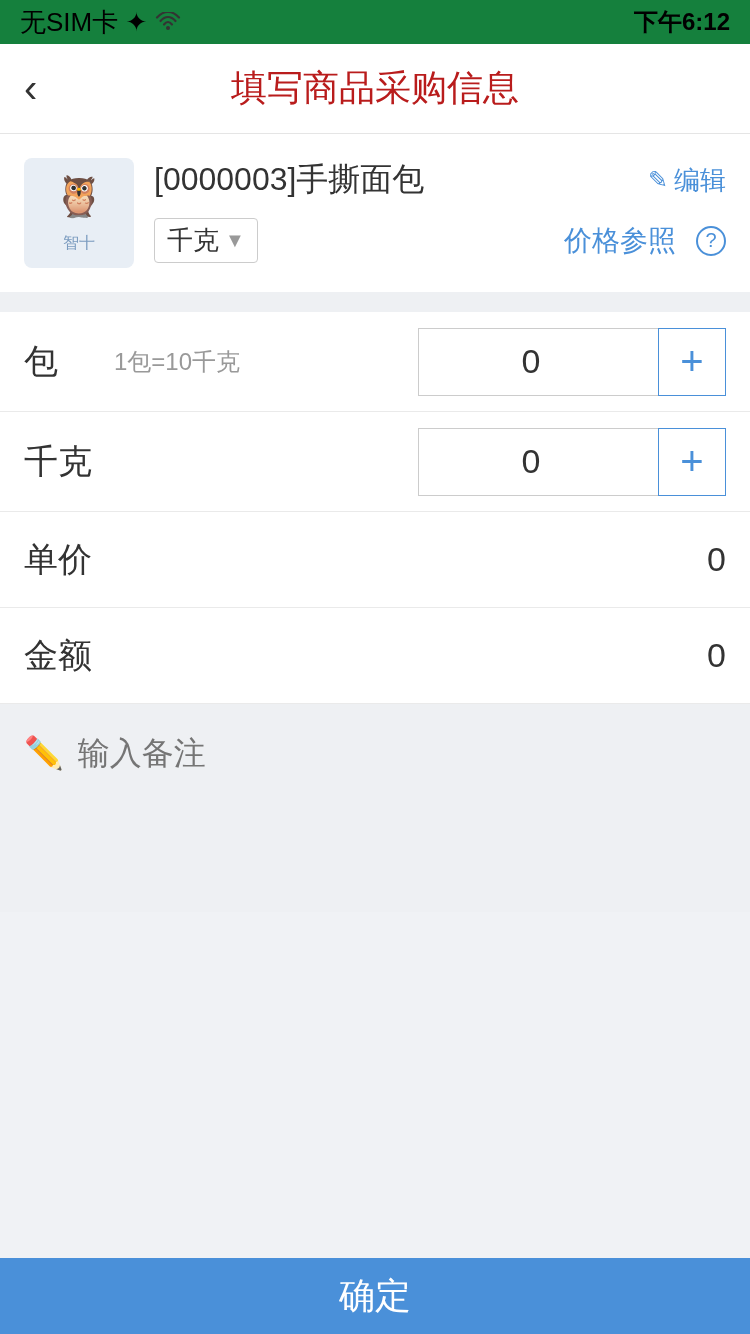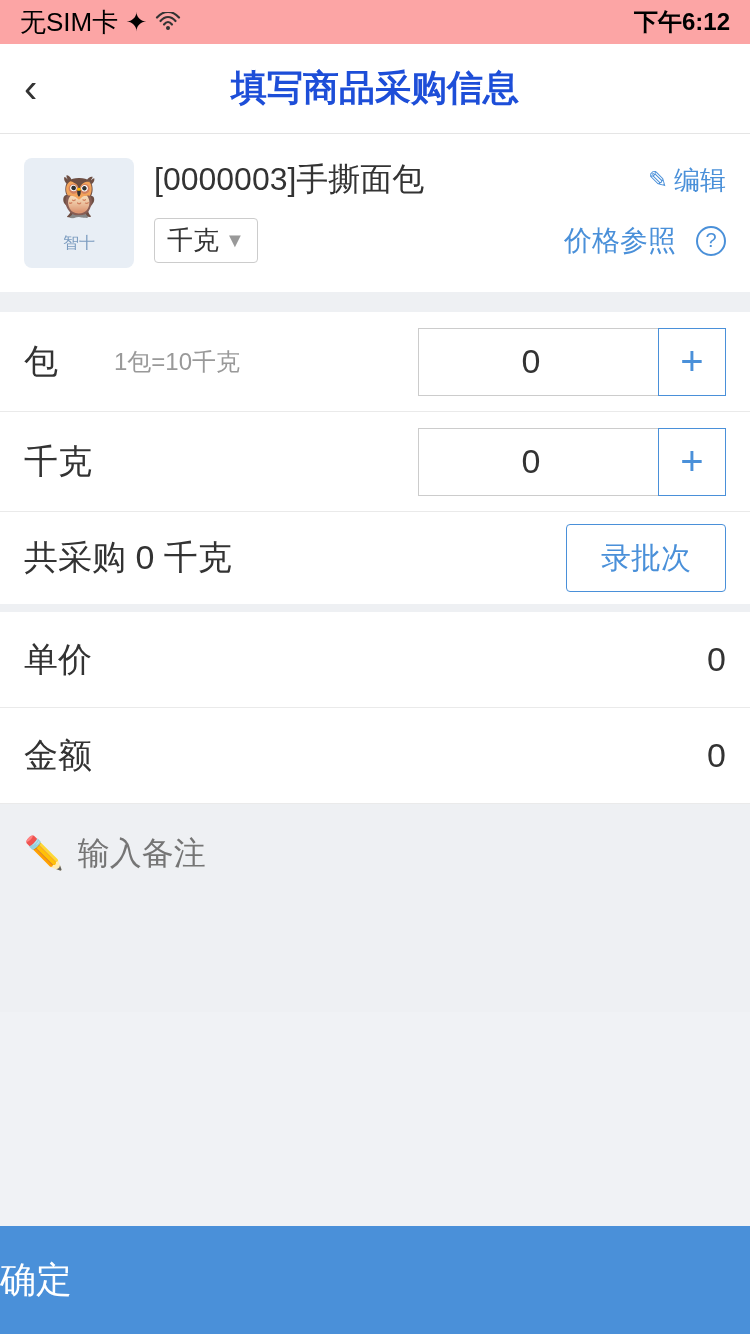--- a/index.html
+++ b/index.html
@@ -10,21 +10,21 @@
       font-family: -apple-system, "PingFang SC", "Helvetica Neue", Arial, sans-serif;
       background: #f0f2f5;
       font-size: 32px;
       color: #333;
     }
 
     
     .status-bar {
       width: 100%;
       height: 44px;
-      background: #fca5a5;
+      background: #15803d;
       display: flex;
       align-items: center;
       justify-content: space-between;
       padding: 0 20px;
       font-size: 26px;
       color: #000;
     }
     .status-left { display: flex; align-items: center; gap: 8px; }
     .status-center { font-weight: 600; font-size: 24px; }
     .status-right { display: flex; align-items: center; gap: 8px; font-size: 24px; }
@@ -55,22 +55,22 @@
     }
     .nav-back {
       position: absolute;
       left: 24px;
       font-size: 40px;
       color: #333;
       cursor: pointer;
     }
     .nav-title {
       font-size: 36px;
-      font-weight: 700;
-      color: #1d4ed8;
+      font-weight: 400;
+      color: #b91c1c;
     }
 
     
     .product-card {
       background: #fff;
       padding: 24px;
       display: flex;
       align-items: flex-start;
       gap: 20px;
       border-bottom: 8px solid #eef0f3;
@@ -278,25 +278,25 @@
       color: #737373;
       width: 100%;
       resize: none;
     }
 
     
     .confirm-bar {
       position: fixed;
       bottom: 0;
       width: 750px;
-      height: 108px;
+      height: 76px;
       background: #4a90d9;
       display: flex;
       align-items: center;
-      justify-content: flex-start;
+      justify-content: center;
       cursor: pointer;
     }
     .confirm-label {
       font-size: 36px;
       color: #fff;
       font-weight: 500;
     }
 
     
     .main-content {
@@ -374,28 +374,20 @@
     <div class="input-row">
       <span class="input-row-label">千克</span>
       <span class="input-row-sub"></span>
       <div class="input-row-right">
         <input class="number-input" type="number" value="0" style="">
         <div class="plus-btn">+</div>
       </div>
     </div>
   </div>
 
-  <div class="summary-row">
-    <div class="summary-text">
-      <span>共采购</span>
-      <span>0</span>
-      <span>千克</span>
-    </div>
-    <div class="batch-btn">录批次</div>
-  </div>
 
   <div class="info-section">
     <div class="info-row">
       <span class="info-label">单价</span>
       <span class="info-value">0</span>
     </div>
     <div class="info-row">
       <span class="info-label">金额</span>
       <span class="info-value">0</span>
     </div>

